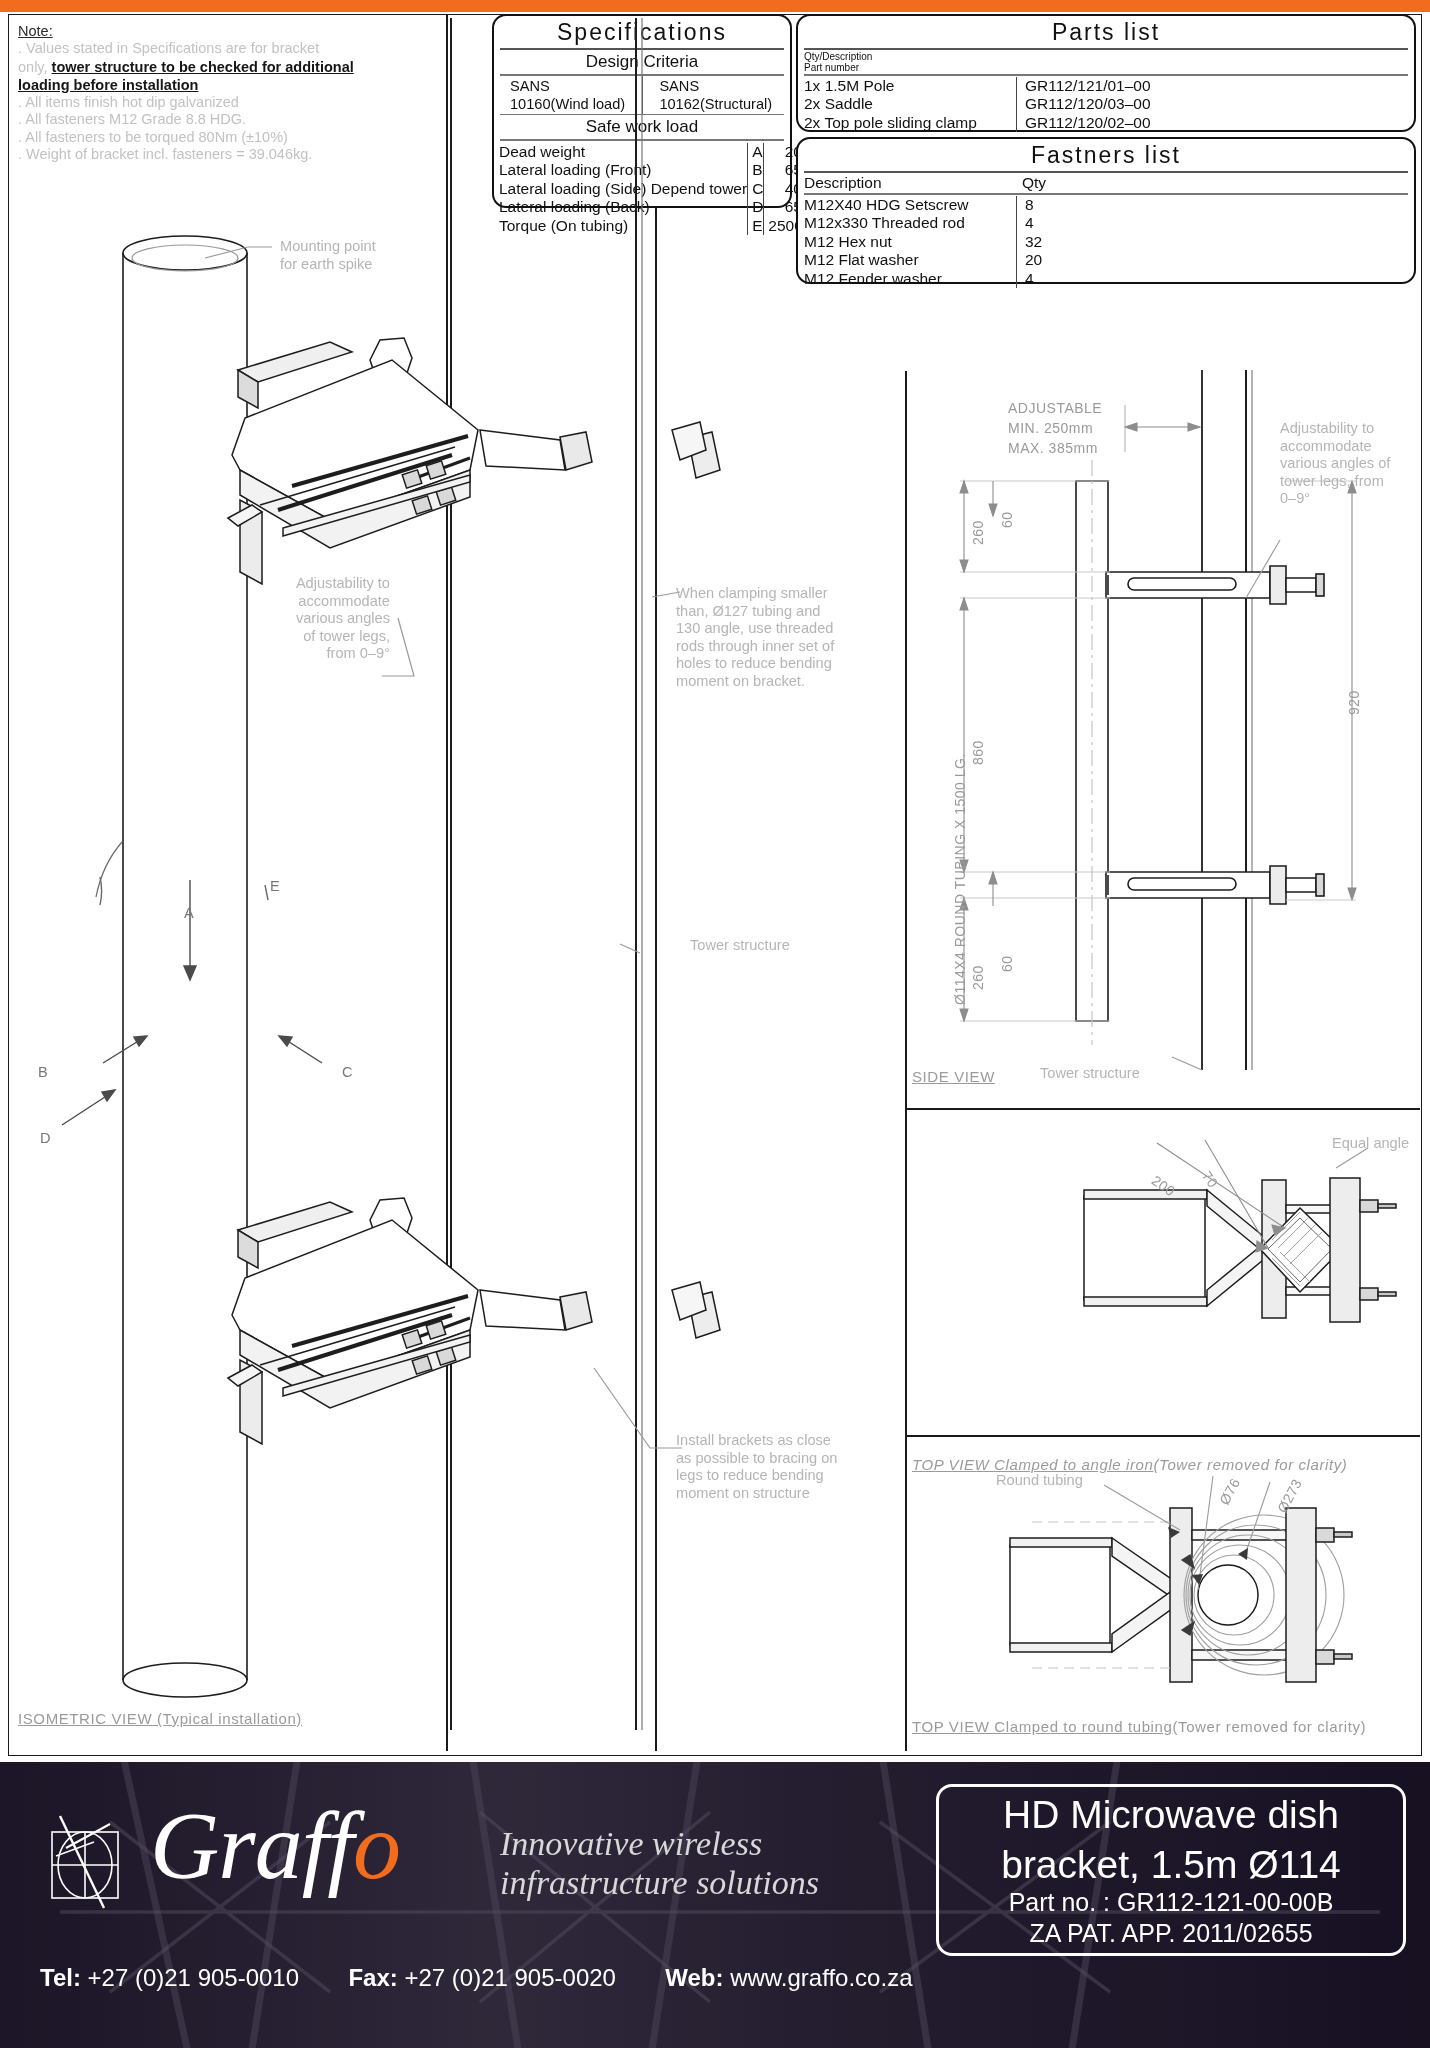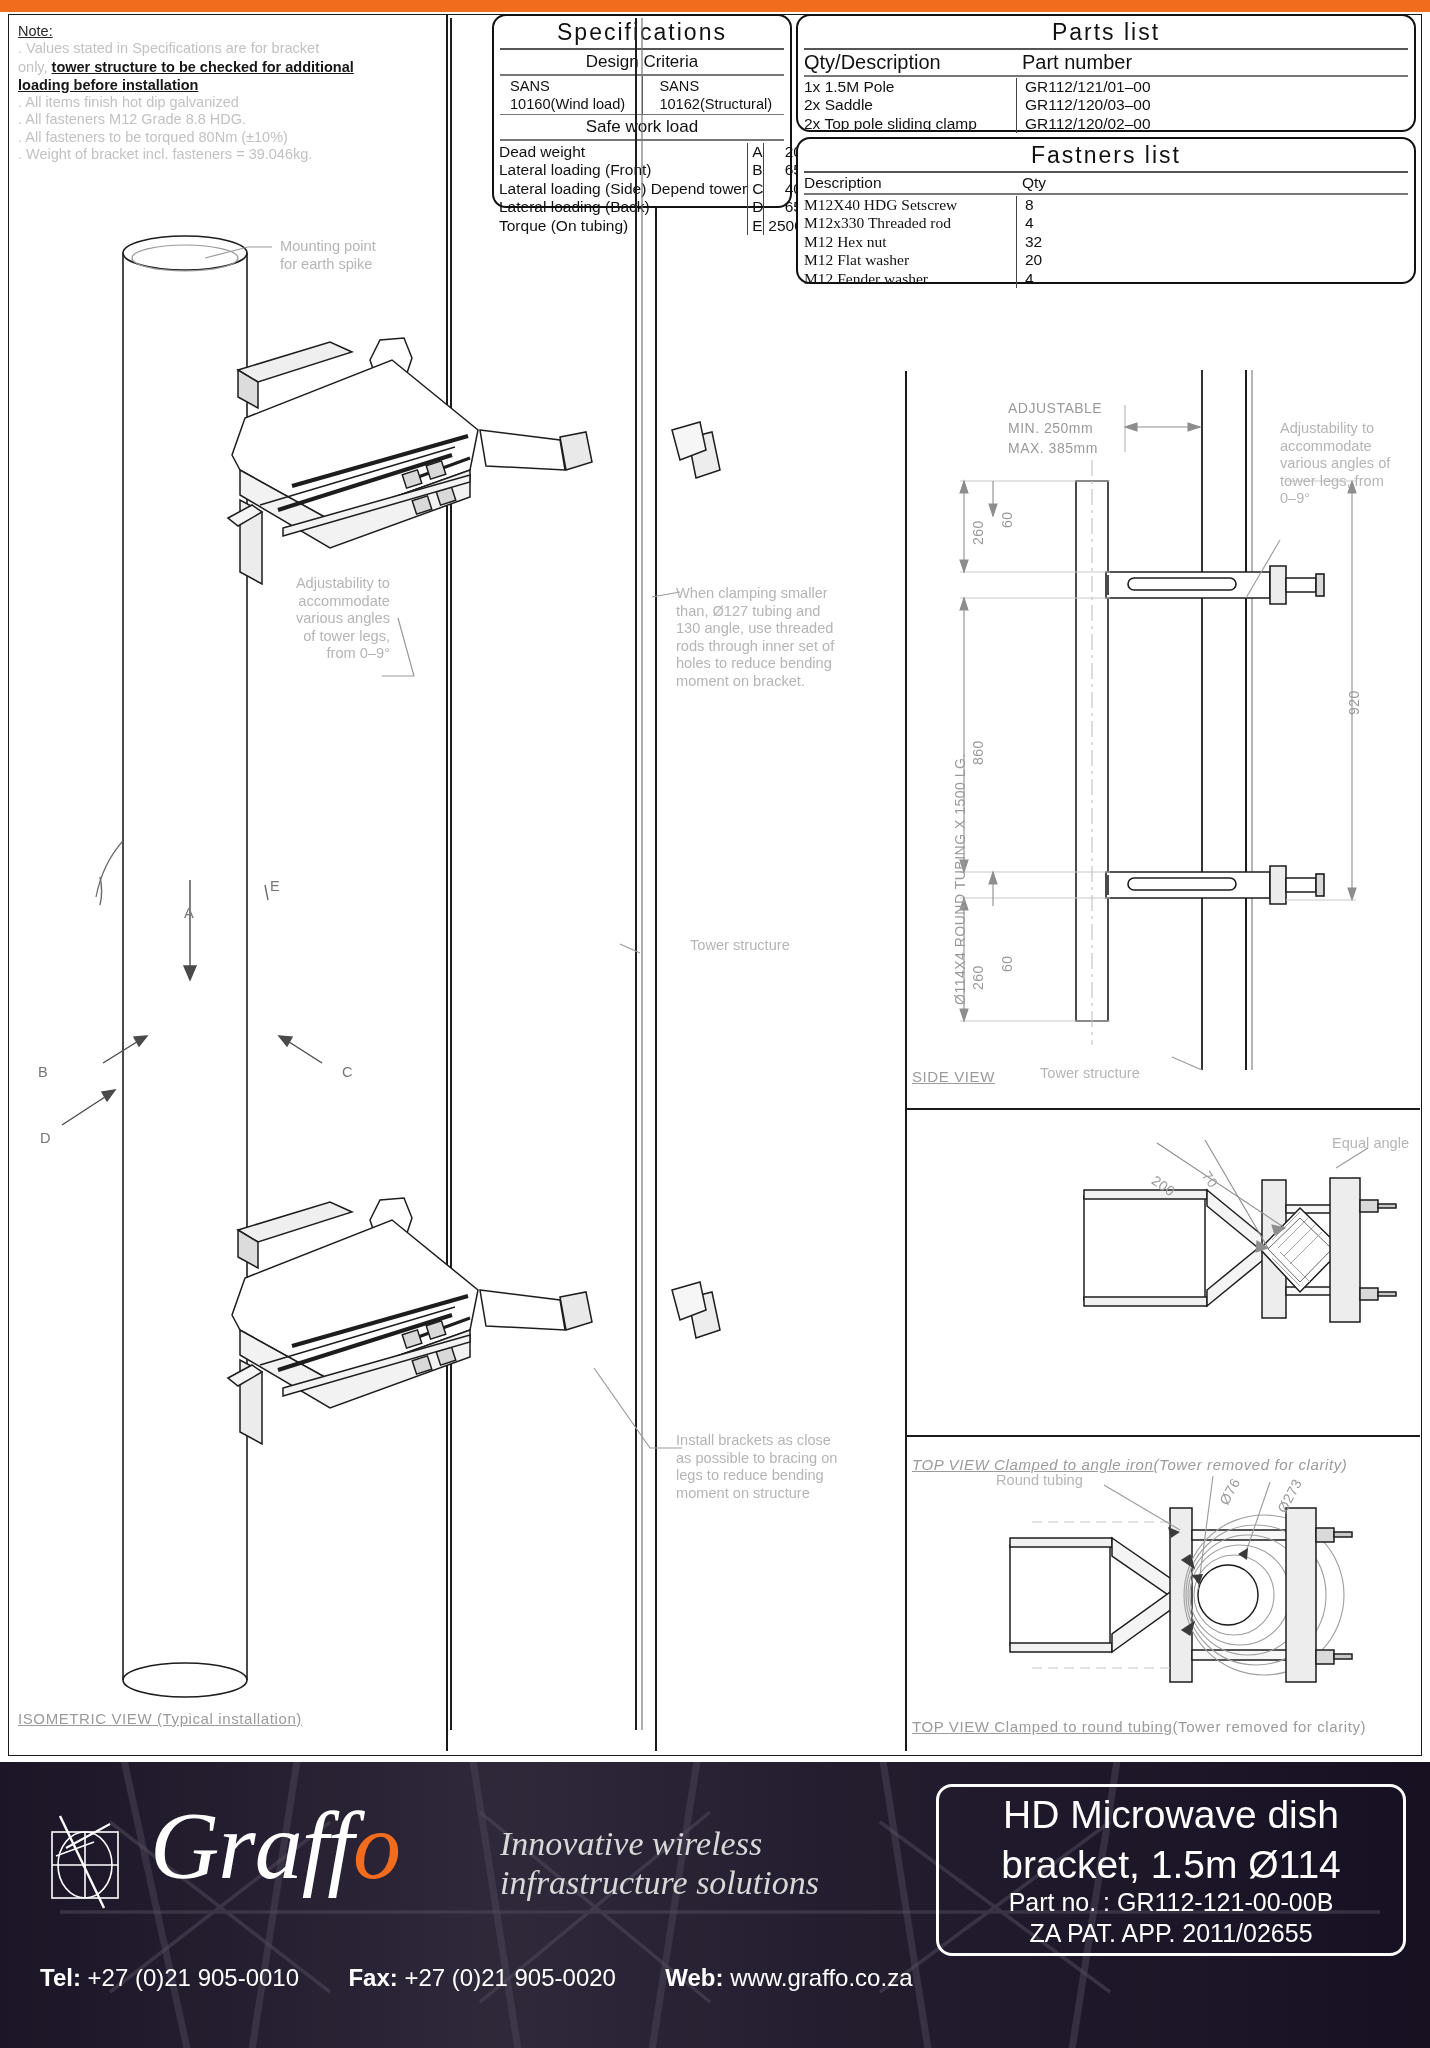--- a/index.html
+++ b/index.html
@@ -26,31 +26,31 @@
   #spec-card{left:492px;top:14px;width:300px;height:194px;}
   #spec-card .crit{display:flex;font-size:14.6px;line-height:18px;}
   #spec-card .crit>div{padding:1px 16px;}
   #spec-card .crit .vl{border-left:1.6px solid #444;}
   .swl-wrap{display:flex;padding:2px 5px 0 5px;}
   .swl-left{flex:1;}
   .swl-keys{border-left:1.6px solid #444;padding-left:4px;width:16px;}
   .swl-vals{border-left:1.6px solid #444;padding-left:4px;width:64px;text-align:right;}
 
   #parts-card{left:796px;top:14px;width:620px;height:118px;}
-  #parts-card .head{display:flex;font-size:20px;padding:1px 6px;}
+  #parts-card .head{display:flex;font-size:10px;padding:1px 6px;flex-direction:column;}
   #parts-card .head .c1{width:218px;}
   #parts-card .body{display:flex;padding:1px 6px 0 6px;}
   #parts-card .body .c1{width:212px;}
   #parts-card .body .c2{border-left:1.6px solid #444;padding-left:8px;}
 
   #fast-card{left:796px;top:137px;width:620px;height:147px;}
   #fast-card .head{display:flex;font-size:15.5px;padding:1px 6px;}
   #fast-card .head .c1{width:218px;}
   #fast-card .body{display:flex;padding:1px 6px 0 6px;}
-  #fast-card .body .c1{width:212px;font-family:Liberation Serif, serif;}
+  #fast-card .body .c1{width:212px;}
   #fast-card .body .c2{border-left:1.6px solid #444;padding-left:8px;}
 
   
   .vdiv{position:absolute;width:1.5px;background:#1a1a1a;}
   .hdiv{position:absolute;height:1.5px;background:#1a1a1a;}
 
   
   .callout{position:absolute;font-size:14.6px;line-height:17.5px;color:#b5b5b5;white-space:pre-line;}
   .callout.r{text-align:right;}
   .viewcap{position:absolute;font-size:15px;color:#9b9b9b;letter-spacing:.6px;}

